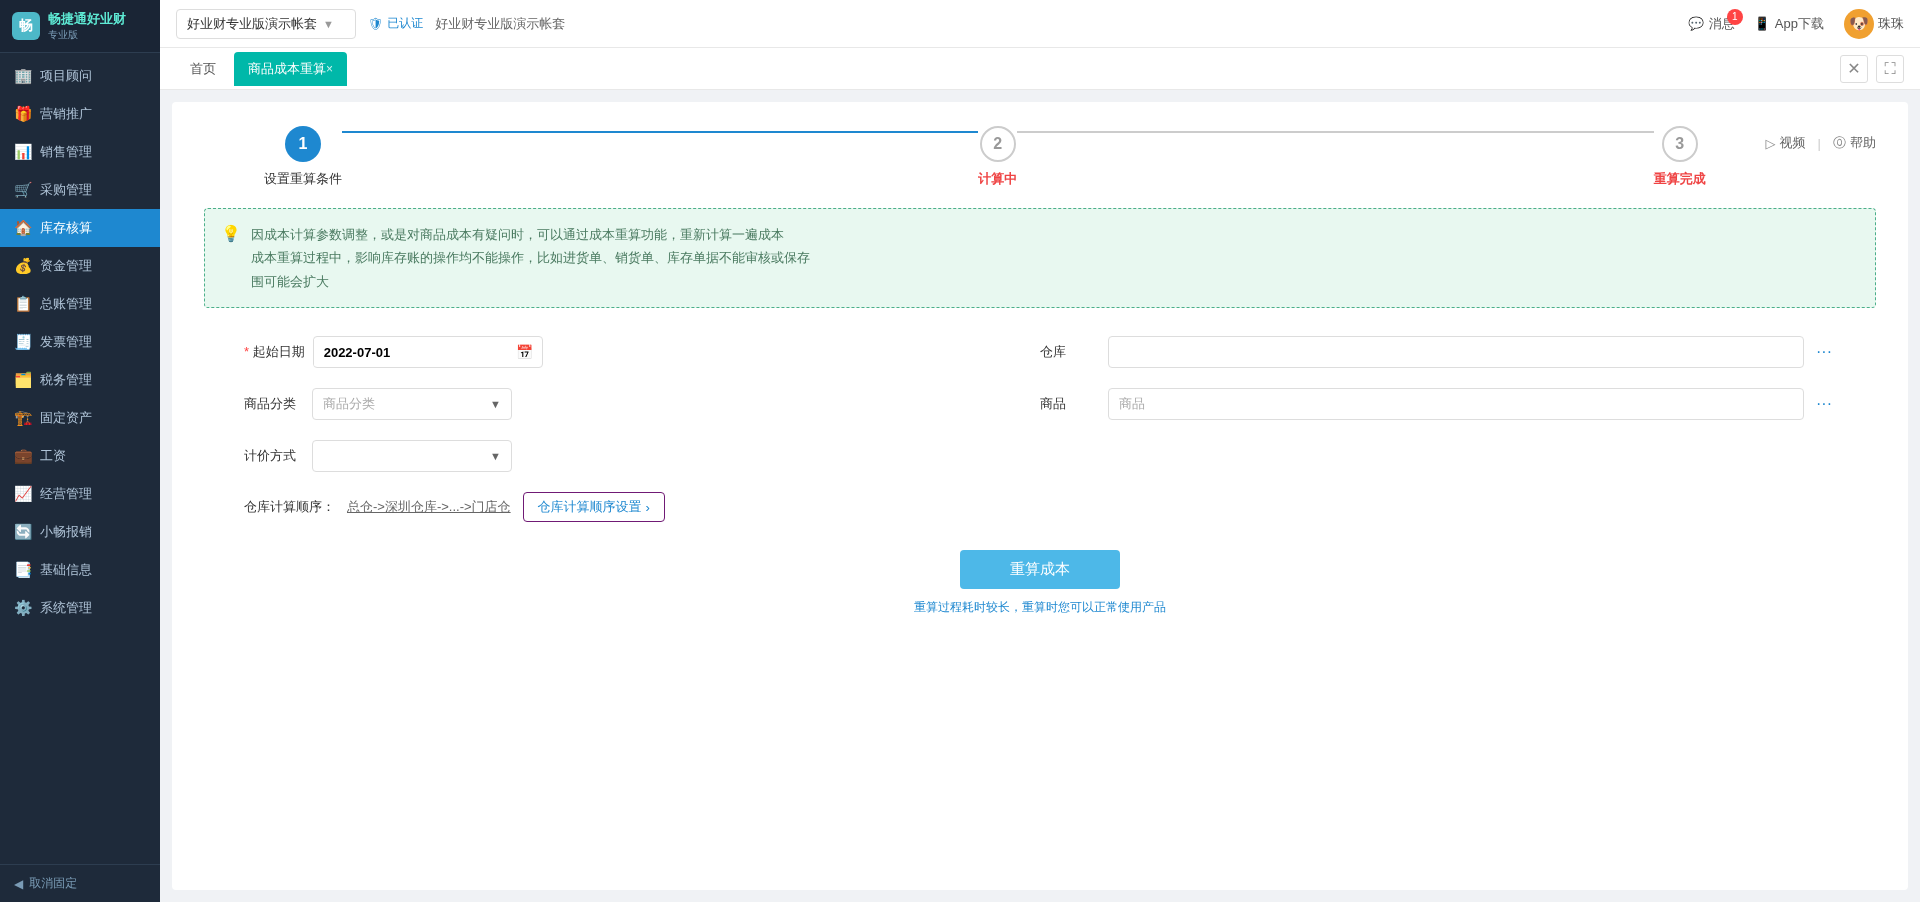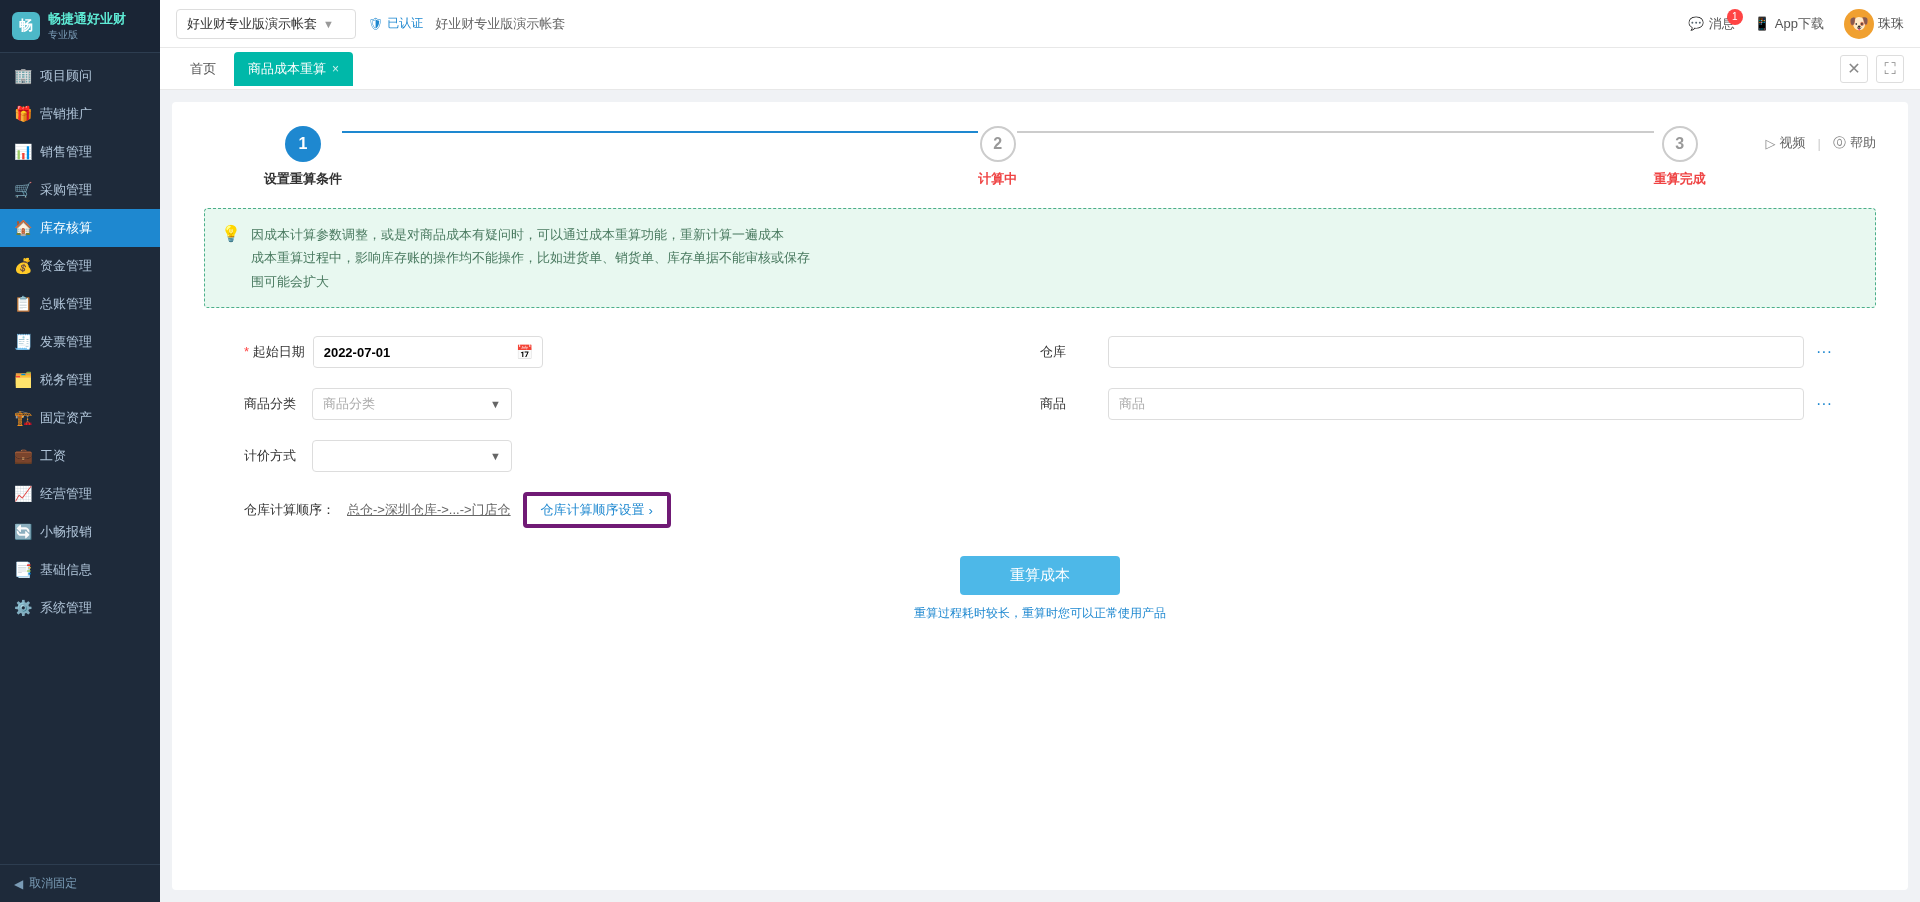--- a/index.html
+++ b/index.html
@@ -122,21 +122,21 @@
       padding: 8px 14px;
       cursor: pointer;
       font-size: 13px;
       color: #555;
       border-radius: 4px 4px 0 0;
       white-space: nowrap;
     }
     .tab-item.active {
       background: #00b8a9;
       color: white;
-      display: flex; align-items: center; gap: 6px;
+      display: flex; align-items: center; 
     }
     .tab-close { font-size: 12px; cursor: pointer; opacity: 0.8; }
 
     .tabbar-spacer { flex: 1; }
     .tabbar-controls { display: flex; gap: 8px; }
     .tabbar-control-btn {
       width: 28px; height: 28px;
       display: flex; align-items: center; justify-content: center;
       cursor: pointer; color: #888; font-size: 16px;
       border: 1px solid #ddd; border-radius: 3px;
@@ -153,21 +153,21 @@
     }
     .step-circle {
       width: 36px; height: 36px;
       border-radius: 50%;
       display: flex; align-items: center; justify-content: center;
       font-size: 16px; font-weight: bold;
       z-index: 1;
     }
     .step-circle.active { background: #1e88d0; color: white; }
     .step-circle.inactive { background: white; color: #999; border: 2px solid #ccc; }
-    .step-label { font-size: 13px; color: #333; font-weight: 700; text-align: center; }
+    .step-label { font-size: 13px; color: #333; font-weight: 400; text-align: center; }
     .step-label.inactive { color: #ef4444; font-weight: bold; }
 
     
     .notice-box {
       background: #e8f8f0;
       border: 1px dashed #4caf8a;
       border-radius: 4px;
       padding: 14px 16px;
       margin-bottom: 28px;
       display: flex;
@@ -229,21 +229,21 @@
     .warehouse-order-row {
       display: flex;
       align-items: center;
       gap: 12px;
       margin-bottom: 28px;
     }
     .warehouse-order-label { font-size: 13px; color: #333; }
     .warehouse-order-text { font-size: 13px; color: #666; text-decoration: underline; }
     .warehouse-order-btn {
       background: white;
-      border: 4px solid #701a75;
+      border: 1px solid #701a75;
       color: #1e88d0;
       border-radius: 4px;
       padding: 5px 14px;
       cursor: pointer;
       font-size: 13px;
       display: flex; align-items: center; gap: 4px;
     }
 
     
     .recalc-section {

